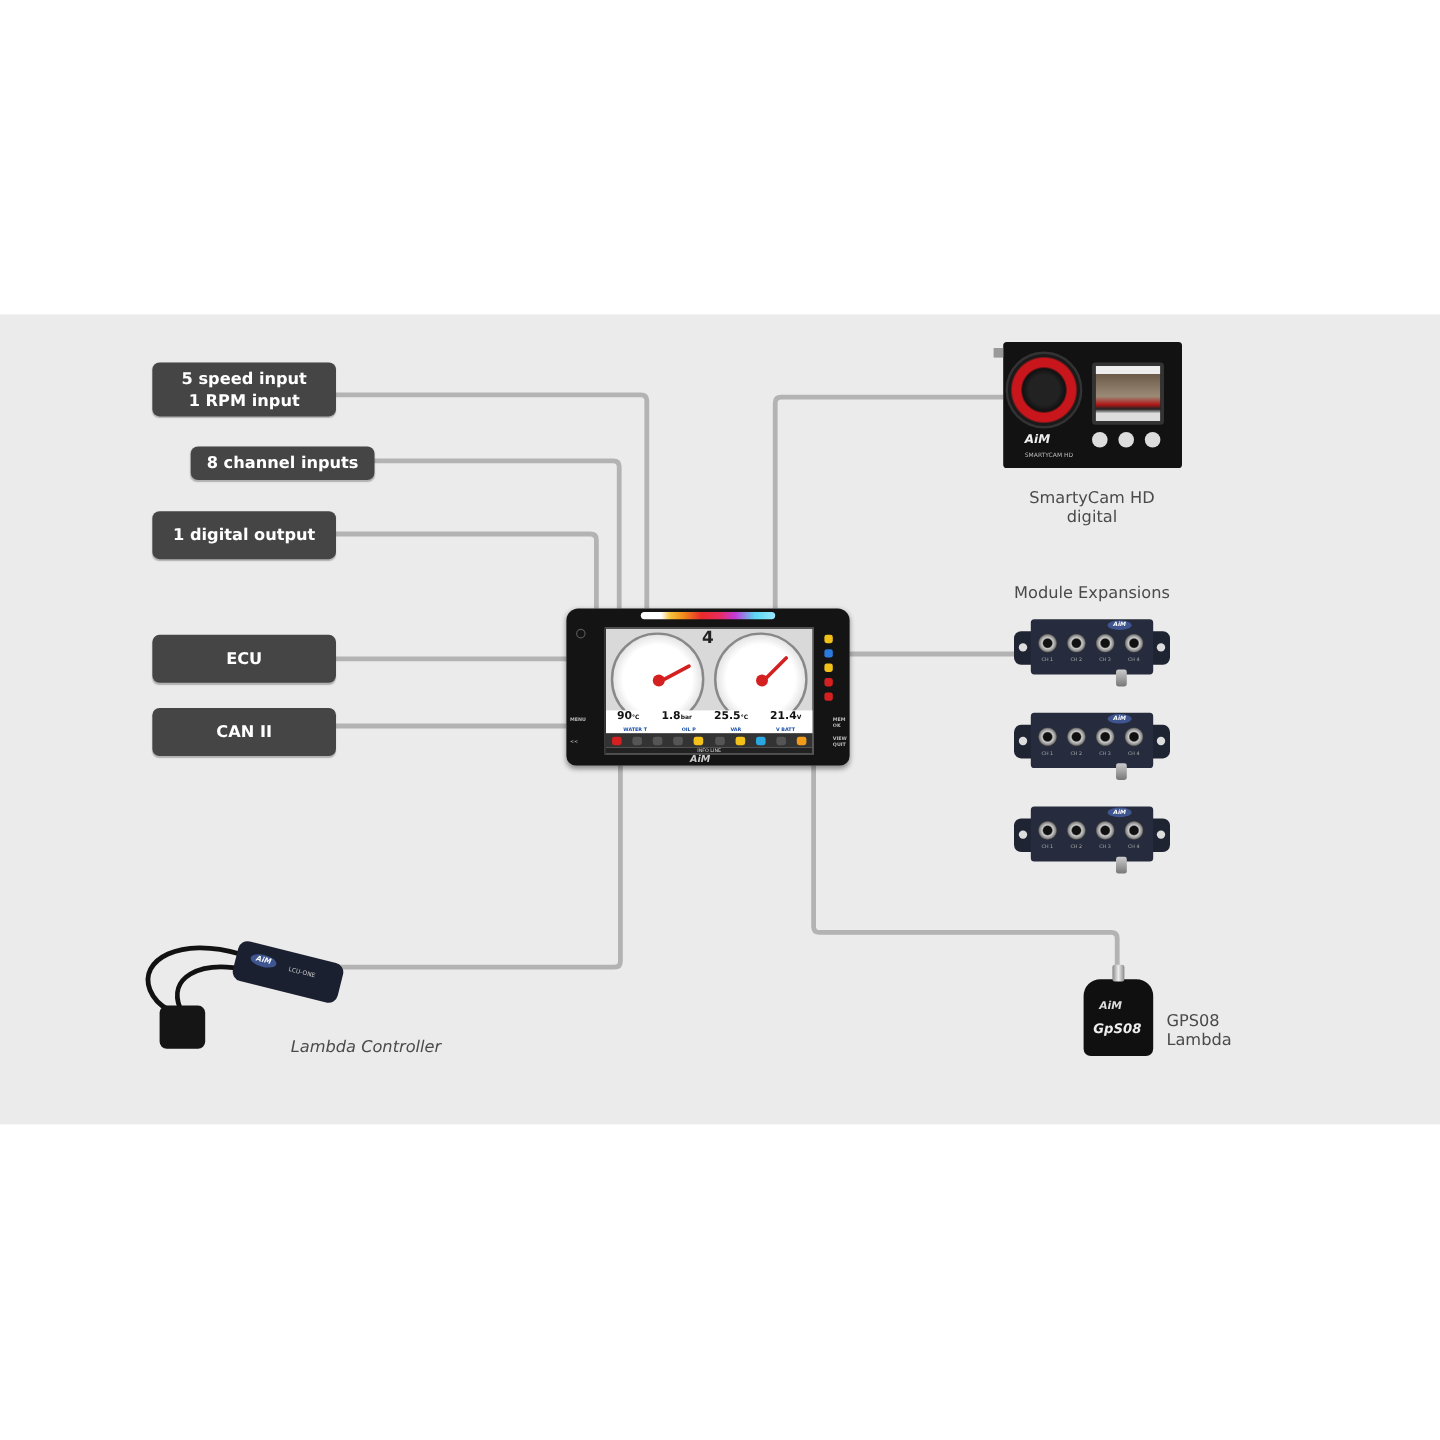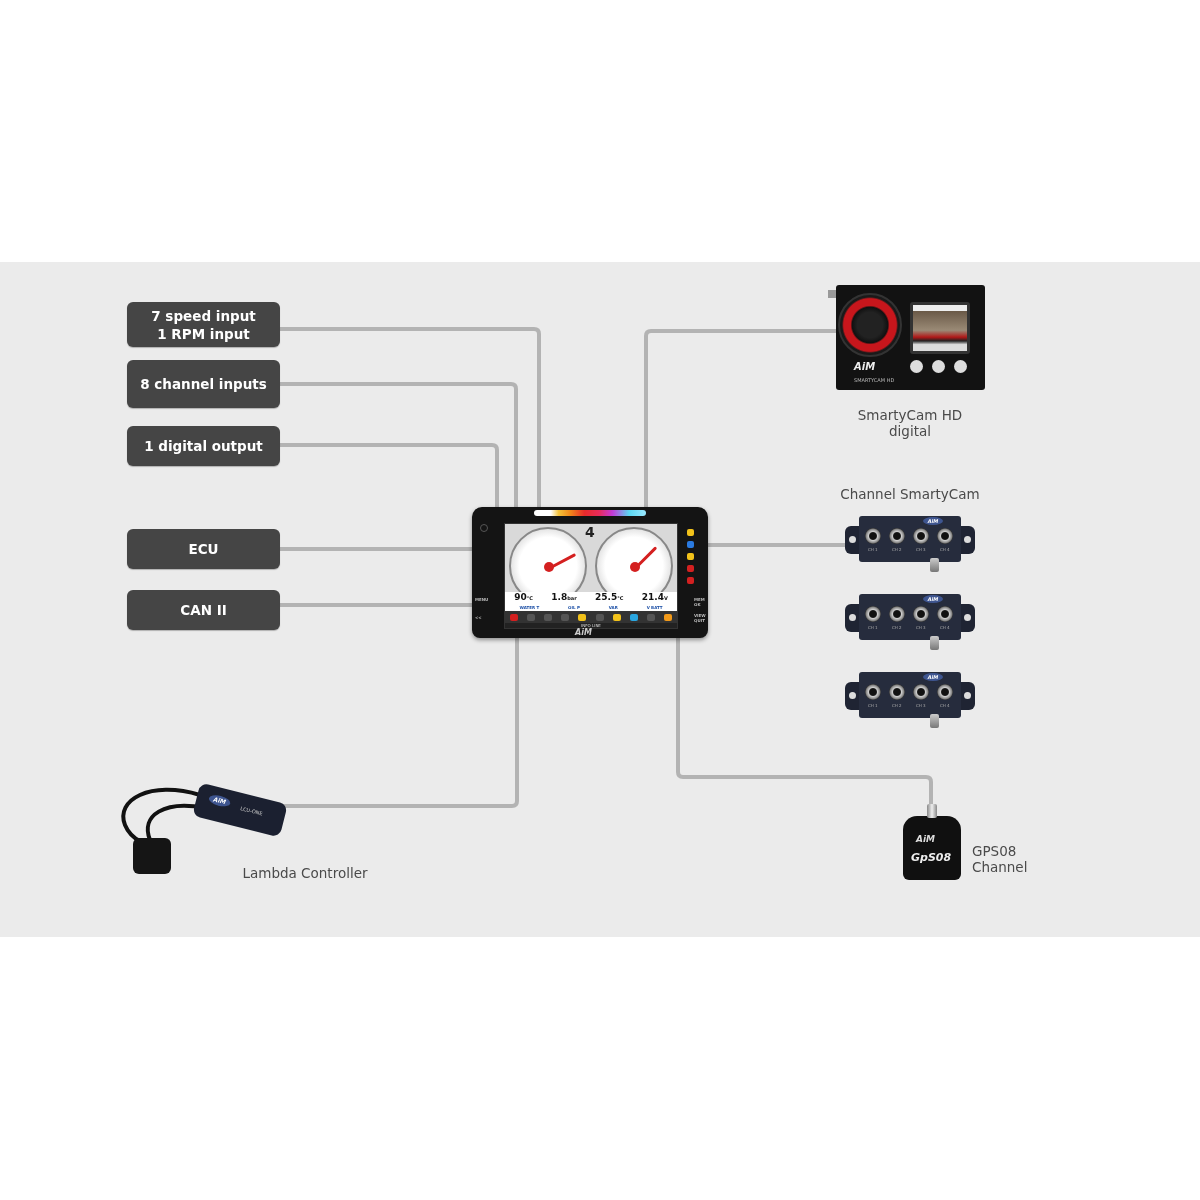--- a/index.html
+++ b/index.html
@@ -67,25 +67,25 @@
     <path d="M280 605 H472"></path>
     <path d="M280 806 H512 Q517 806 517 801 V638"></path>
     <path d="M646 507 V336 Q646 331 651 331 H836"></path>
     <path d="M708 545 H845"></path>
     <path d="M678 638 V772 Q678 777 683 777 H926 Q931 777 931 782 V808"></path>
   </g>
 </svg>
 
 <div class="label-box" style="top:302px;height:45px;">
   <div>
-      <div>7 speed input</div>
+      <div>5 speed input</div>
       <div>1 RPM input</div>
     </div>
 </div>
-<div class="label-box" style="top:360px;height:48px;">
+<div class="label-box" style="top:372px;height:28px;margin-left:32px;">
     <span>8 channel inputs</span>
   </div>
 <div class="label-box" style="top:426px;height:40px;">
     <span>1 digital output</span>
   </div>
 <div class="label-box" style="top:529px;height:40px;">
     <span>ECU</span>
   </div>
 <div class="label-box" style="top:590px;height:40px;">
     <span>CAN II</span>
@@ -152,21 +152,21 @@
   <div class="b" style="left:96px;"></div>
   <div class="b" style="left:118px;"></div>
   <div class="logo">AiM</div>
   <div class="model">SMARTYCAM HD</div>
 </div>
 <div class="caption" style="left:830px;top:407px;width:160px;">
   <div>SmartyCam HD</div>
   <div>digital</div>
 </div>
 
-<div class="caption" style="left:820px;top:486px;width:180px;">Channel SmartyCam</div>
+<div class="caption" style="left:820px;top:486px;width:180px;">Module Expansions</div>
 
 <div class="exp" style="top:516px;">
   <div class="plate"></div>
     <div class="hole" style="left:4px;"></div>
     <div class="hole" style="left:119px;"></div>
   <div class="body"></div>
     <div class="lg">AiM</div>
   <div class="port" style="left:20px;"></div>
     <div class="port" style="left:44px;"></div>
     <div class="port" style="left:68px;"></div>
@@ -212,20 +212,20 @@
 
 <svg style="position:absolute;left:0;top:0;" width="1200" height="1200">
   <path d="M200 795 C150 780 115 800 125 825 C132 842 150 845 152 845" fill="none" stroke="#111" stroke-width="4"></path>
   <path d="M205 808 C165 800 140 815 150 840" fill="none" stroke="#111" stroke-width="4"></path>
 </svg>
 <div class="lambda">
   <div class="lg">AiM</div>
   <div class="m">LCU-ONE</div>
 </div>
 <div class="plug"></div>
-<div class="caption" style="left:230px;top:865px;width:150px;">Lambda Controller</div>
+<div class="caption" style="left:230px;top:865px;width:150px;font-style:italic;">Lambda Controller</div>
 
 <div class="gps">
   <div class="cap"></div>
   <div class="lg">AiM</div>
   <div class="nm">GpS08</div>
 </div>
-<div class="caption" style="left:972px;top:843px;width:100px;text-align:left;">GPS08 Channel</div>
+<div class="caption" style="left:972px;top:843px;width:100px;text-align:left;">GPS08 Lambda</div>
 
 </body></html>

